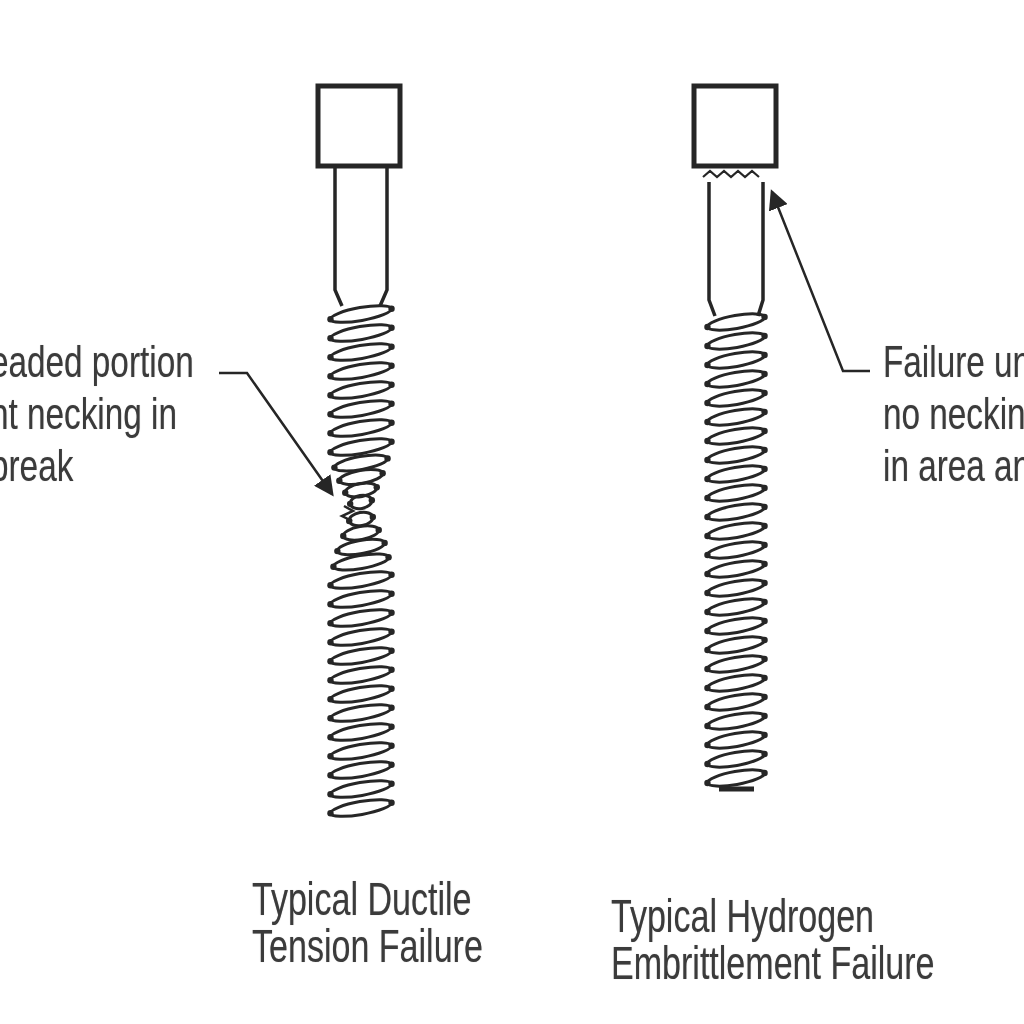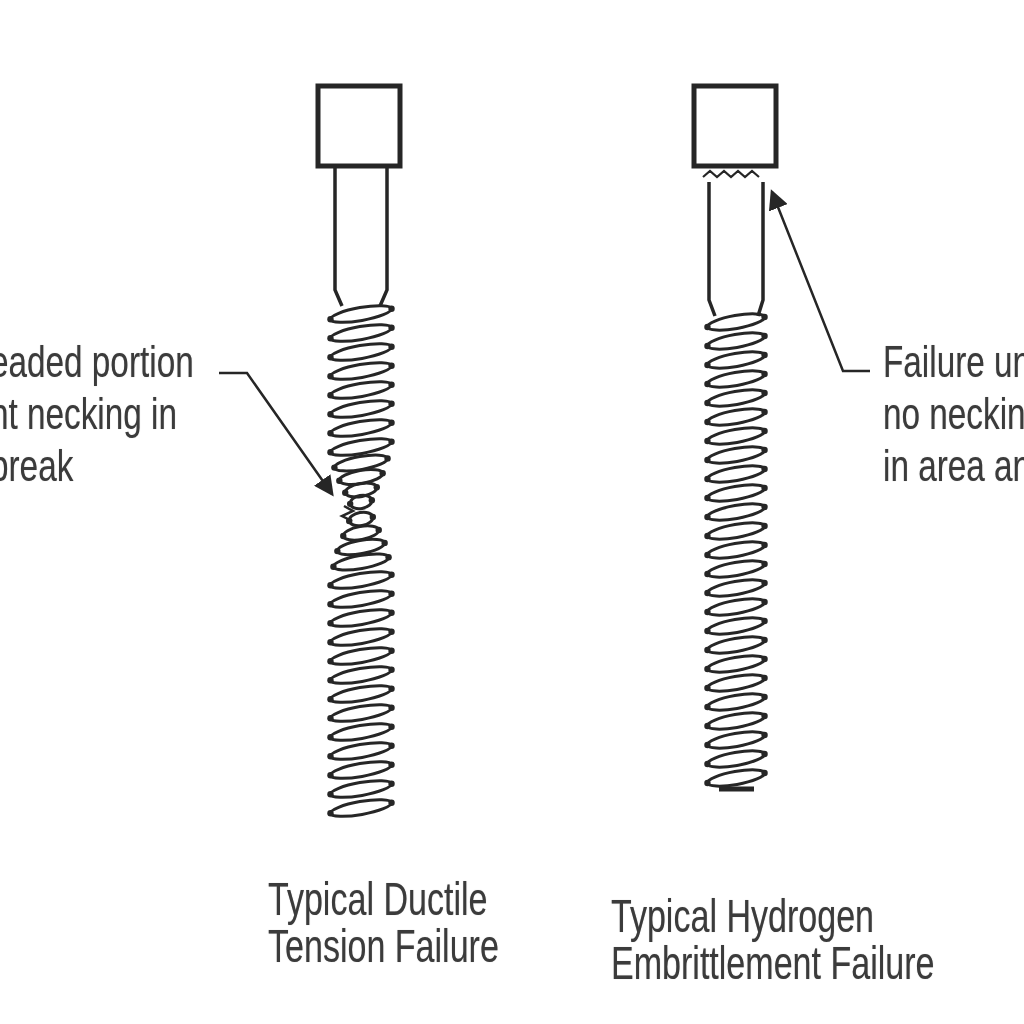--- a/index.html
+++ b/index.html
@@ -35,21 +35,21 @@
     font-weight: 400;
   }
   .annotation-left  { left: -10px; top: 336px; }
   .annotation-right { left: 883px; top: 336px; }
 
   .caption .cond {
     font-size: 46px;
     line-height: 47px;
     font-weight: 400;
   }
-  .caption-left  { left: 268px; top: 876px; }
+  .caption-left  { left: 252px; top: 876px; }
   .caption-right { left: 611px; top: 893px; }
 </style>
 </head>
 <body>
 
 <svg id="art" viewBox="0 0 1024 1024">
   <defs>
     <marker id="ah" viewBox="0 0 10 10" refX="8.5" refY="5" markerWidth="8" markerHeight="8" orient="auto-start-reverse">
       <path d="M0,0 L10,5 L0,10 z" fill="#262626"></path>
     </marker>

